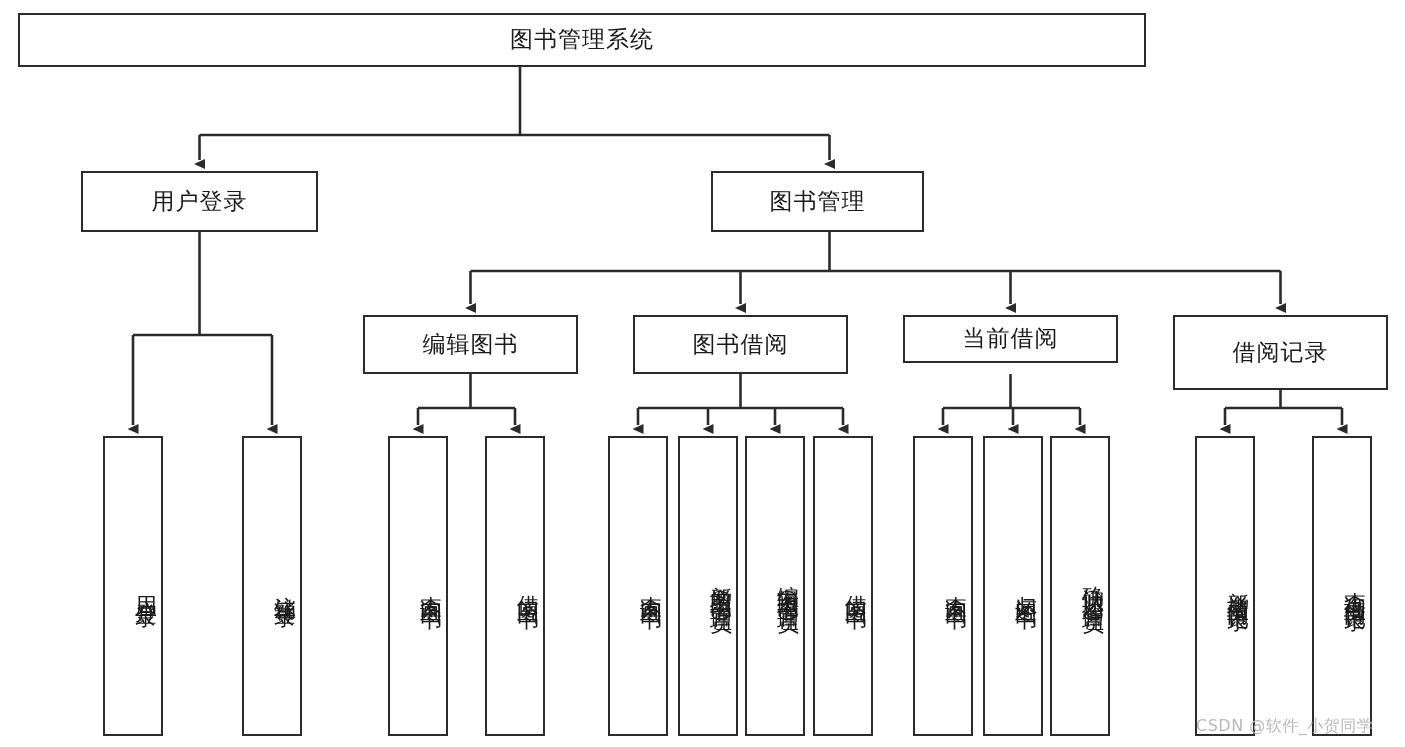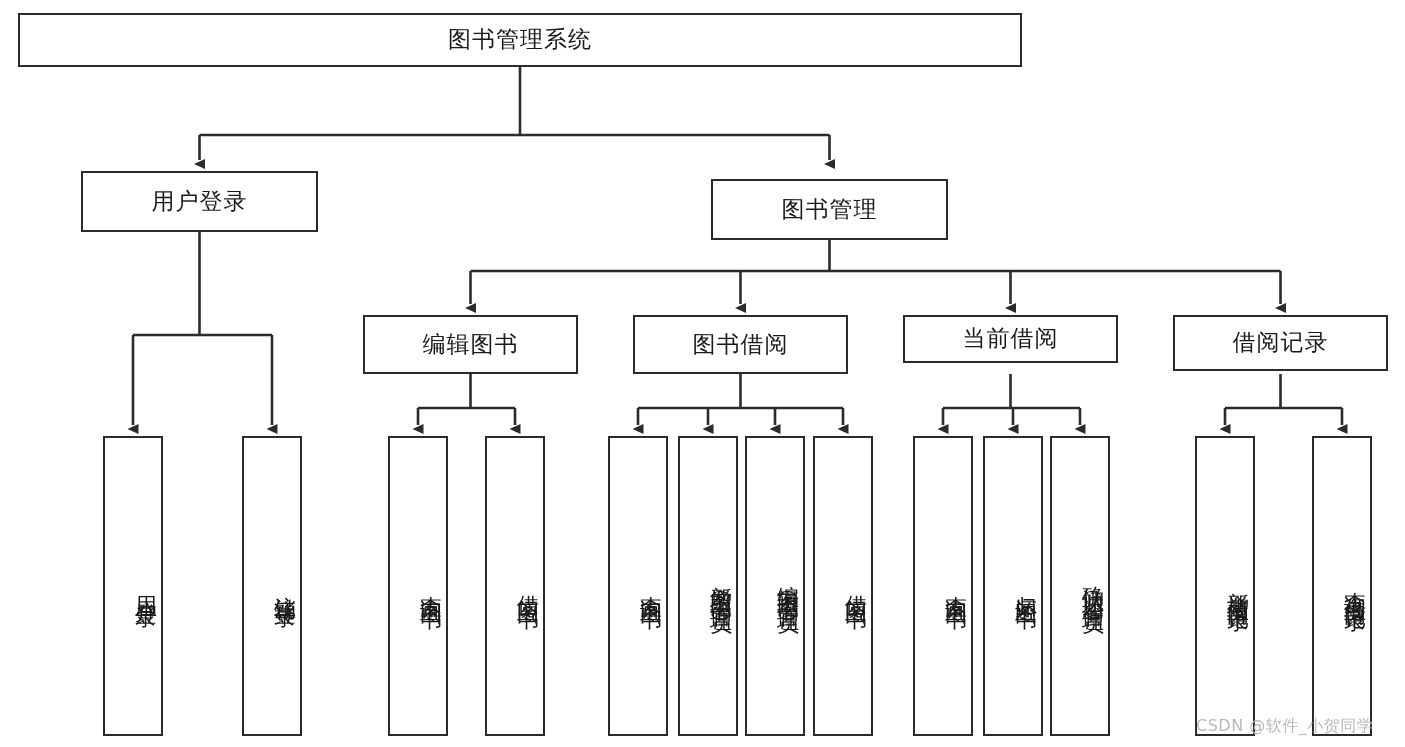--- a/index.html
+++ b/index.html
@@ -105,39 +105,39 @@
         <path d="M1013,408 L1013,425" marker-end="url(#arrow)"></path>
         <path d="M1080,408 L1080,425" marker-end="url(#arrow)"></path>
         <path d="M1280.5,374 L1280.5,408"></path>
         <path d="M1225,408 L1342,408"></path>
         <path d="M1225,408 L1225,425" marker-end="url(#arrow)"></path>
         <path d="M1342,408 L1342,425" marker-end="url(#arrow)"></path>
       </g>
   </svg>
 
   <div id="node-layer">
-      <div class="node horiz" style="left: 18px; top: 13px; width: 1004px; height: 54px;">
+      <div class="node horiz" style="left: 18px; top: 13px; width: 1128px; height: 54px;">
         <span>图书管理系统</span>
       </div>
       <div class="node horiz" style="left: 81px; top: 171px; width: 237px; height: 61px;">
         <span>用户登录</span>
       </div>
-      <div class="node horiz" style="left: 711px; top: 179px; width: 237px; height: 61px;">
+      <div class="node horiz" style="left: 711px; top: 171px; width: 213px; height: 61px;">
         <span>图书管理</span>
       </div>
       <div class="node horiz" style="left: 363px; top: 315px; width: 215px; height: 59px;">
         <span>编辑图书</span>
       </div>
       <div class="node horiz" style="left: 633px; top: 315px; width: 215px; height: 59px;">
         <span>图书借阅</span>
       </div>
       <div class="node horiz" style="left: 903px; top: 315px; width: 215px; height: 48px;">
         <span>当前借阅</span>
       </div>
-      <div class="node horiz" style="left: 1173px; top: 315px; width: 215px; height: 56px;">
+      <div class="node horiz" style="left: 1173px; top: 315px; width: 215px; height: 75px;">
         <span>借阅记录</span>
       </div>
       <div class="node vert" style="left: 103px; top: 436px; width: 60px; height: 300px;">
         <span class="vtext">用户登录</span>
       </div>
       <div class="node vert" style="left: 242px; top: 436px; width: 60px; height: 300px;">
         <span class="vtext">注销登录</span>
       </div>
       <div class="node vert" style="left: 388px; top: 436px; width: 60px; height: 300px;">
         <span class="vtext">查询图书</span>

